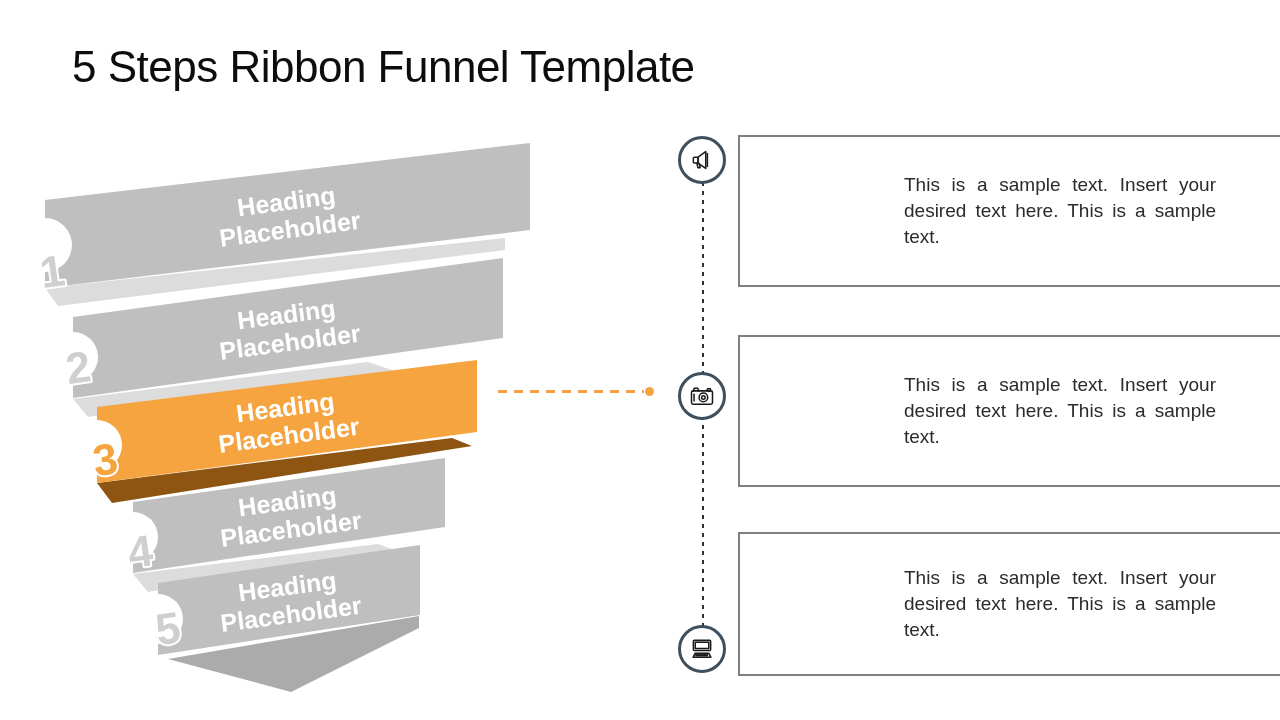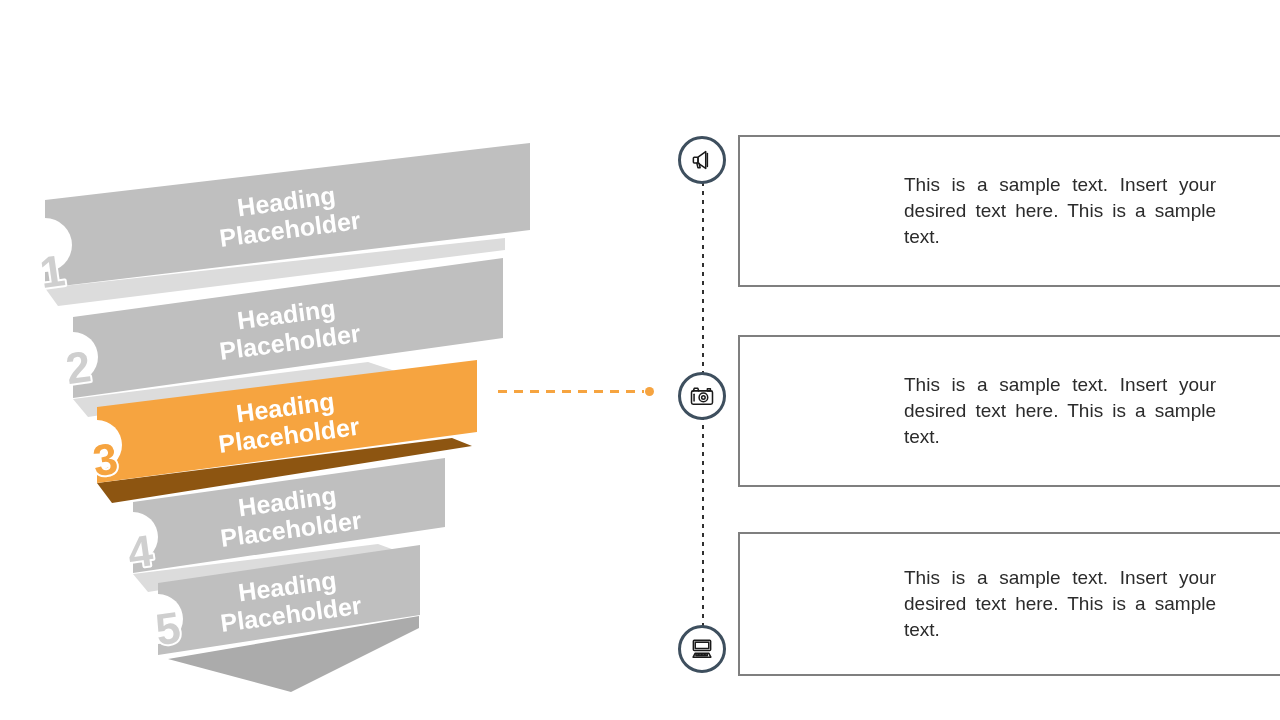--- a/index.html
+++ b/index.html
@@ -29,20 +29,21 @@
   .card1{top:135px;height:152px;} .card2{top:335px;height:152px;} .card3{top:532px;height:144px;}
   .ph{width:133px;background:#e7e7e7;flex:none;}
   .card-text{margin-left:20px;width:312px;align-self:center;text-align:justify;
         font-size:19px;line-height:1.38;color:#2b2b2b;}
 </style>
 </head>
 <body>
 
 <div class="slide">
 
+  <div class="title">5 Steps Ribbon Funnel Template</div>
 
   <svg class="funnel-svg" width="660" height="720" viewBox="0 0 660 720">
 
     <g>
       <polygon points="45,288 58,306 505,250 505,238" fill="#dcdcdc"></polygon>
       <polygon points="45,200 530,143 530,230 45,288" fill="#bfbfbf"></polygon>
       <circle cx="45" cy="245" r="27" fill="#ffffff"></circle>
       <text class="stepnum" x="40" y="287" fill="#cfcfcf" transform="rotate(-8 50 272)">1</text>
       <g transform="rotate(-7.5 288 214)">
         <text class="heading" x="288" y="210">Heading</text>

